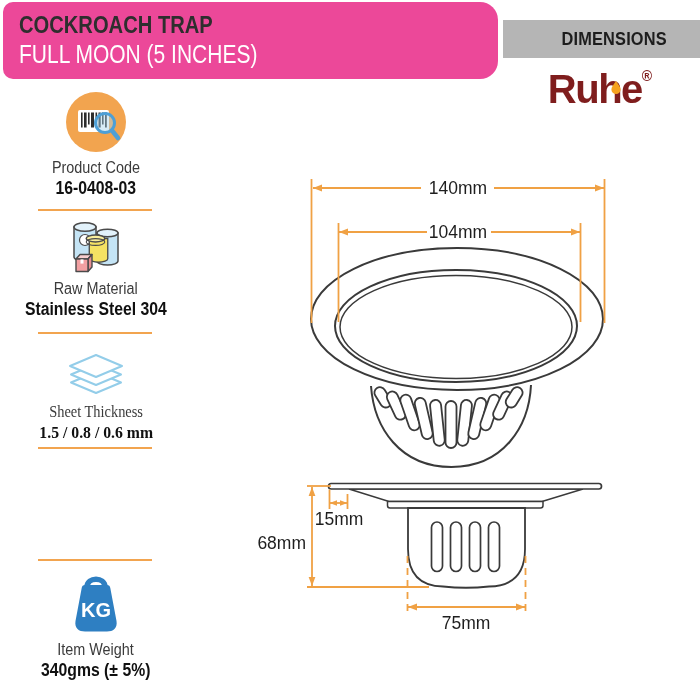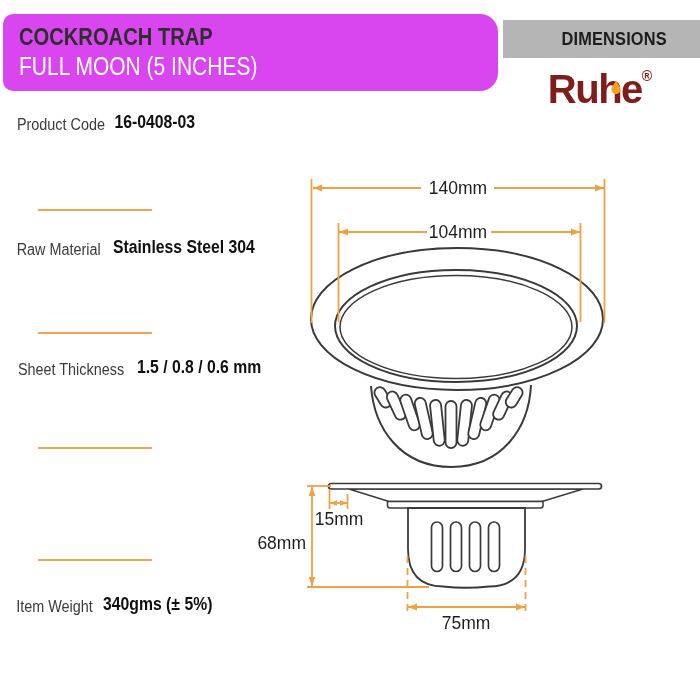--- a/index.html
+++ b/index.html
@@ -1,33 +1,33 @@
 <!DOCTYPE html>
 <html><head>
 <meta charset="utf-8">
 <style>
   html,body{margin:0;padding:0;background:#fff;}
   .stage{position:relative;width:700px;height:700px;background:#fff;overflow:hidden;
          font-family:"Liberation Sans",sans-serif;}
   
-  .hdr{position:absolute;left:3px;top:2px;width:495px;height:77px;background:#d946ef;
-       border-radius:10px 18px 18px 10px;box-sizing:border-box;padding:9px 0 0 16px;margin-top:12px;}
+  .hdr{position:absolute;left:3px;top:2px;width:495px;height:77px;background:#ec4899;
+       border-radius:10px 18px 18px 10px;box-sizing:border-box;padding:9px 0 0 16px;}
   .hdr-title{display:block;font-size:24px;font-weight:700;color:#2E2E2E;line-height:1.15;
              transform:scaleX(0.84);transform-origin:left center;white-space:nowrap;}
   .hdr-sub{display:block;font-size:25px;font-weight:500;color:#fff;line-height:1.2;
            transform:scaleX(0.84);transform-origin:left center;white-space:nowrap;}
   .dimbar{position:absolute;left:503px;top:20px;width:222px;height:38px;background:#B5B5B5;
           display:flex;align-items:center;justify-content:center;}
   .dimbar span{font-size:19px;font-weight:700;color:#1D1D1D;transform:scaleX(0.86);letter-spacing:.2px;}
   .logo{position:absolute;left:530px;top:54px;width:140px;height:48px;text-align:center;}
   .brand{font-size:40px;font-weight:700;color:#7f1d1d;letter-spacing:-1.5px;line-height:44px;}
   .brand sup{font-size:14px;font-weight:700;vertical-align:22px;letter-spacing:0;}
   .logo-drop{position:absolute;left:81px;top:27px;}
   
-  .side-item{position:absolute;left:12px;width:168px;display:flex;flex-direction:row;align-items:center;}
+  .side-item{position:absolute;left:12px;width:168px;display:flex;flex-direction:column;align-items:center;}
   .side-label{font-size:16px;color:#3B3B3B;margin-top:5px;transform:scaleX(0.9);white-space:nowrap;}
   .side-value{font-size:17.5px;font-weight:700;color:#101010;margin-top:1px;transform:scaleX(0.9);white-space:nowrap;}
   .divider{position:absolute;left:38px;width:114px;height:0;border-top:2px solid #F2A44F;}
   
   .drawing{position:absolute;left:190px;top:88px;}
   svg text{font-family:"Liberation Sans",sans-serif;}
   .dim-label{font-size:17.5px;fill:#1E1E1E;}
 </style>
 </head>
 <body>
@@ -90,21 +90,21 @@
         <path d="M22,40 L26,35.5 V48 L22,52.5 Z" fill="#E88F91"></path>
         <rect x="10" y="40" width="12" height="12.5" fill="#F2A0A2"></rect>
         <rect x="14.5" y="40.4" width="3" height="4.2" fill="#fff" stroke="none"></rect>
       </g>
     </svg>
     <span class="side-label">Raw Material</span>
     <span class="side-value">Stainless Steel 304</span>
   </div>
   <div class="divider" style="top:332px;"></div>
 
-  <div class="side-item" style="top:344px;">
+  <div class="side-item" style="top:352px;font-family:Liberation Serif, serif;">
     <svg width="64" height="46" viewBox="0 0 64 46">
       <g stroke="#93CDE9" stroke-width="2" stroke-linejoin="round" fill="#fff">
         <path d="M32,20 L57,30.5 L32,41 L7,30.5 Z"></path>
         <path d="M32,12 L57,22.5 L32,33 L7,22.5 Z"></path>
         <path d="M32,3 L58,14 L32,25 L6,14 Z"></path>
       </g>
     </svg>
     <span class="side-label">Sheet Thickness</span>
     <span class="side-value">1.5 / 0.8 / 0.6 mm</span>
   </div>

